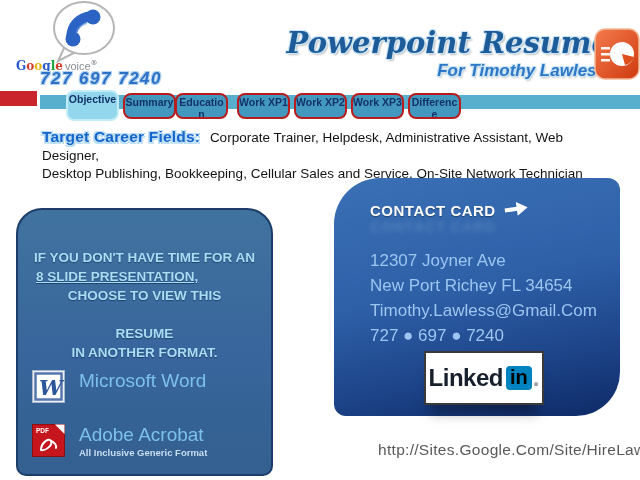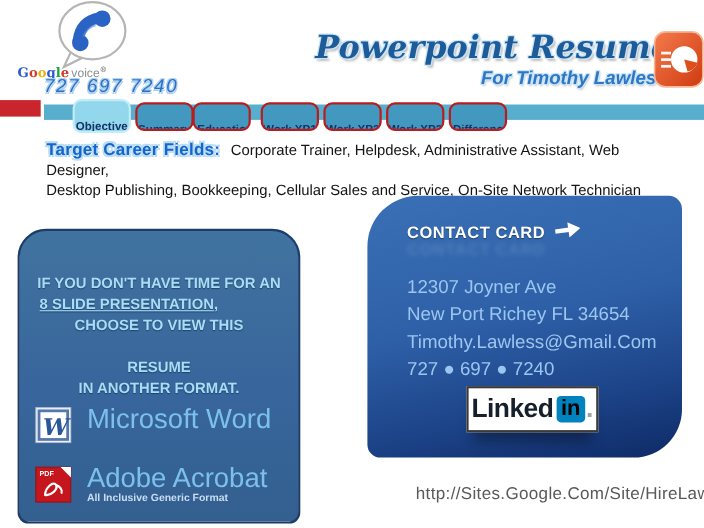--- a/index.html
+++ b/index.html
@@ -10,39 +10,39 @@
   .gv-bubble{position:absolute;left:46px;top:0px;}
   .gv-brand{position:absolute;left:16px;top:58px;font-size:12px;font-weight:bold;
             font-family:"DejaVu Serif",serif;letter-spacing:0;}
   .gv-brand .g0,.gv-brand .g3{color:#2a5bcc}
   .gv-brand .g1,.gv-brand .g5{color:#d43b2a}
   .gv-brand .g2{color:#eab211}
   .gv-brand .g4{color:#1ca53c}
   .gv-voice{color:#8a8f94;font-family:"Liberation Sans",sans-serif;font-weight:normal;
             font-size:11px;margin-left:2px;}
   .gv-reg{color:#8a8f94;font-size:7px;vertical-align:super;}
-  .gv-phone{position:absolute;left:40px;top:69px;font-size:17px;font-weight:normal;font-style:italic;
+  .gv-phone{position:absolute;left:40px;top:69px;font-size:17px;font-weight:bold;font-style:italic;
             color:#2e70c4;letter-spacing:1.5px;
             text-shadow:-1px -1px 0 #aed2f2,1px -1px 0 #aed2f2,-1px 1px 0 #aed2f2,1px 1px 0 #aed2f2;}
 
   .main-title{position:absolute;right:30px;top:26px;font-family:"DejaVu Serif",serif;
               font-weight:bold;font-style:italic;font-size:29px;color:#1d5c99;white-space:nowrap;
               text-shadow:-1px -1px 0 #c9e4f6,1px -1px 0 #c9e4f6,-1px 1px 0 #c9e4f6,1px 1px 0 #c9e4f6,2px 2px 2px rgba(0,0,0,0.25);}
   .sub-title{position:absolute;right:34px;top:61px;font-size:17px;font-weight:bold;font-style:italic;
              color:#2d77c4;white-space:nowrap;
              text-shadow:-1px -1px 0 #c9e4f6,1px -1px 0 #c9e4f6,-1px 1px 0 #c9e4f6,1px 1px 0 #c9e4f6,1px 2px 2px rgba(0,0,0,0.25);}
   .ppt-icon{position:absolute;left:594px;top:28px;z-index:5;}
 
   
   .red-accent{position:absolute;left:0;top:91px;width:37px;height:15px;background:#c9252c;}
   .tab-bar{position:absolute;left:40px;top:95px;width:600px;height:14px;background:#57aecd;}
   .tab{position:absolute;top:93px;width:53px;height:26px;box-sizing:border-box;display:block;
        background:#4398bf;border:2px solid #b91c1c;border-radius:8px;color:#123268;
        font-size:10.5px;font-weight:bold;line-height:1.1;text-align:center;word-break:break-all;
-       padding-top:18px;text-decoration:none;z-index:2;overflow:hidden;}
+       padding-top:2px;text-decoration:none;z-index:2;overflow:hidden;}
   .tab.selected{background:#93d7ec;border-color:#c2ecf7;top:90px;height:31px;z-index:3;}
 
   
   .career{position:absolute;left:42px;top:128px;width:570px;font-size:13.5px;color:#141414;
           line-height:18px;}
   .career-label{font-size:15.5px;font-weight:bold;color:#1565cb;letter-spacing:0.2px;
           text-shadow:-1.5px -1.5px 0 #b9ddf4,1.5px -1.5px 0 #b9ddf4,-1.5px 1.5px 0 #b9ddf4,1.5px 1.5px 0 #b9ddf4;}
   .career-text{margin-left:6px;}
 
   
@@ -51,33 +51,33 @@
               border:2px solid #1c3c69;border-radius:26px 26px 10px 10px;}
   .intro{position:absolute;left:0;top:38px;width:100%;color:#a9ddf3;font-weight:bold;
          font-size:13.5px;line-height:19px;text-shadow:0 1px 1px rgba(10,40,80,0.6);}
   .intro div{text-align:center;}
   .intro .align-left{text-align:left;padding-left:18px;text-decoration:underline;}
   .intro .gap-top{margin-top:19px;}
   .format-row{position:absolute;left:14px;display:flex;align-items:flex-start;}
   .format-row.row-word{top:160px;}
   .format-row.row-pdf{top:214px;}
   .format-texts{margin-left:14px;display:flex;flex-direction:column;}
-  .format-title{font-size:25px;color:#7cc0ec;line-height:22px;}
+  .format-title{font-size:19px;color:#7cc0ec;line-height:22px;}
   .format-sub{font-size:9.5px;font-weight:bold;color:#c8def2;margin-top:1px;}
 
   
   .right-panel{position:absolute;left:334px;top:178px;width:286px;height:238px;
                background:linear-gradient(168deg,#3a70b5 0%,#2e60a8 45%,#1d4489 75%,#0e2a66 100%);
                border-radius:46px 12px 44px 12px;}
   .cc-heading{position:absolute;left:36px;top:24px;color:#ffffff;font-weight:bold;font-size:15px;
               letter-spacing:0.5px;display:flex;align-items:flex-end;
               text-shadow:0 1px 1px rgba(0,0,0,0.4),0 16px 5px rgba(215,232,255,0.18);}
   .cc-arrow{margin-left:8px;transform:rotate(-8deg);}
   .cc-address{position:absolute;left:36px;top:70px;color:#9cc6f0;font-size:17px;line-height:25px;}
-  .linkedin{position:absolute;left:90px;top:173px;width:120px;height:42px;background:#ffffff;
+  .linkedin{position:absolute;left:90px;top:173px;width:120px;height:54px;background:#ffffff;
             border:2px solid #3a3a3a;box-sizing:border-box;display:flex;align-items:center;
             justify-content:center;box-shadow:0 14px 12px -6px rgba(0,0,0,0.35);}
   .li-word{font-size:24px;font-weight:bold;color:#161f2b;letter-spacing:-0.5px;}
   .li-badge{background:#0083be;color:#000000;font-size:20px;font-weight:bold;border-radius:4px;
             padding:0 4px 2px 4px;margin-left:3px;line-height:22px;}
   .li-dot{color:#9aa0a6;font-size:24px;font-weight:bold;margin-left:1px;}
 
   .footer-url{position:absolute;left:378px;top:441px;font-size:15.5px;color:#58595b;
               letter-spacing:0.3px;}
 </style>

